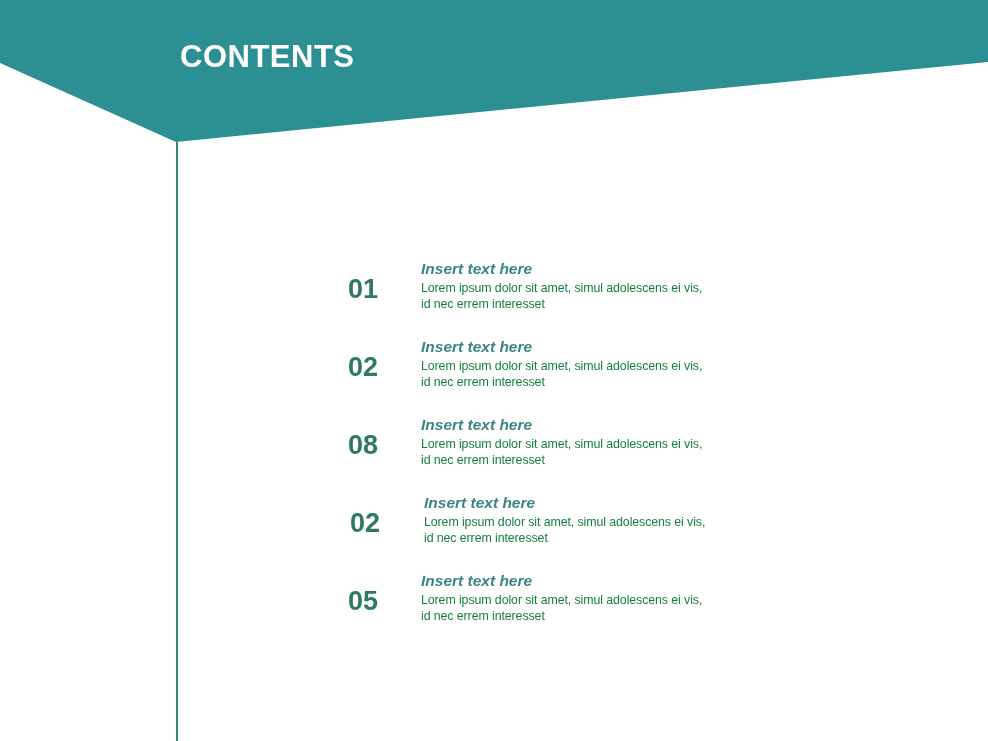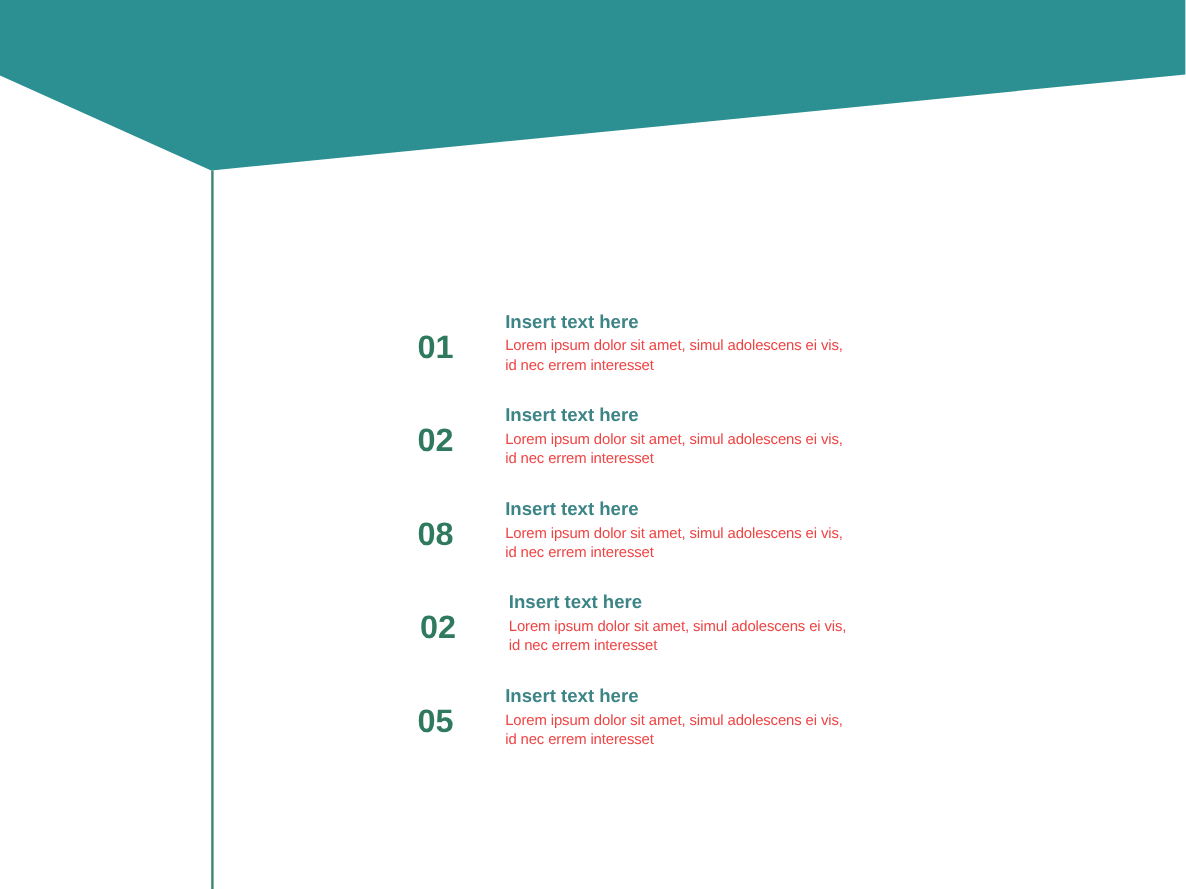--- a/index.html
+++ b/index.html
@@ -79,41 +79,43 @@
     left: 81px;
     top: 7px;
     width: 372px;
   }
   .item-heading {
     font-size: 15.5px;
     font-weight: bold;
     color: #3c8486;
     line-height: 20px;
     white-space: nowrap;
+    font-style: italic;
   }
   .item-body {
     margin-top: 2px;
     font-size: 12.4px;
-    color: #ef4444;
+    color: #15803d;
     line-height: 15.5px;
     letter-spacing: -0.1px;
   }
   
   .list-item.shift .item-number { left: 10px; }
   .list-item.shift .item-text { left: 84px; }
 </style>
 </head>
 <body>
 
 <div id="slide">
 
   <svg id="banner-shape" viewBox="0 0 988 160" preserveAspectRatio="none">
     <polygon points="0,0 988,0 988,62 176,142 0,63" fill="#2c8f92"></polygon>
   </svg>
 
+  <div id="slide-title">CONTENTS</div>
 
   <div id="divider-line"></div>
 
   <div id="contents-list">
 
     <div class="list-item">
       <div class="item-number">01</div>
       <div class="item-text">
         <div class="item-heading">Insert text here</div>
         <div class="item-body">

